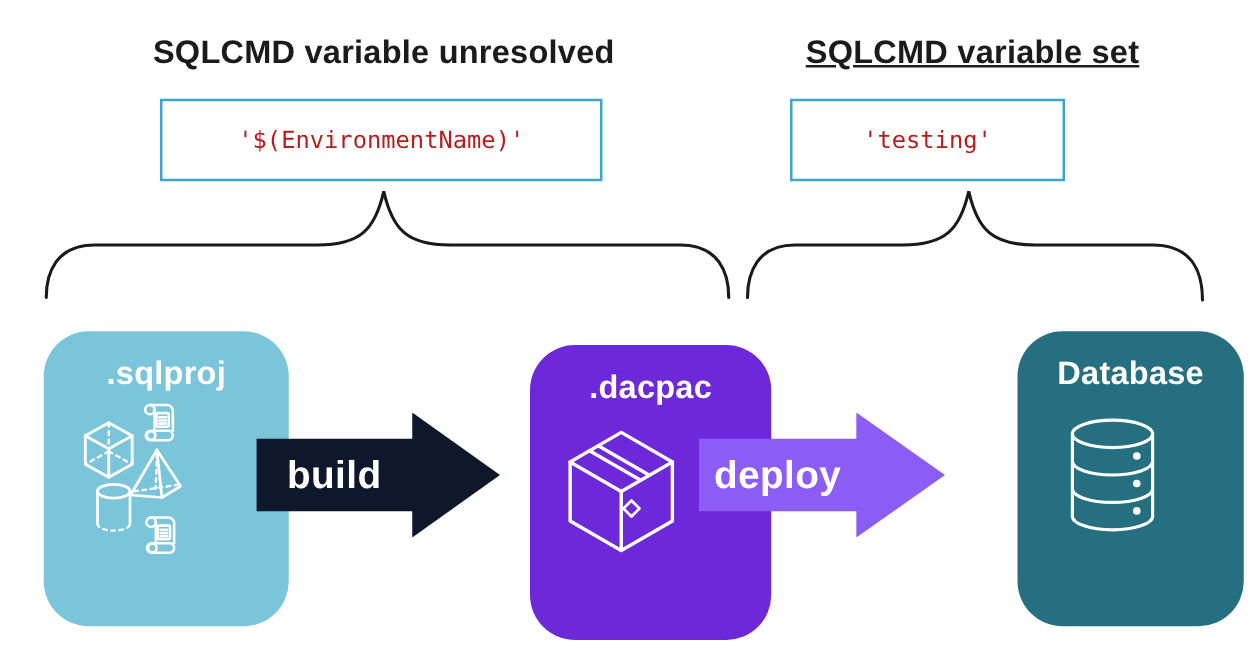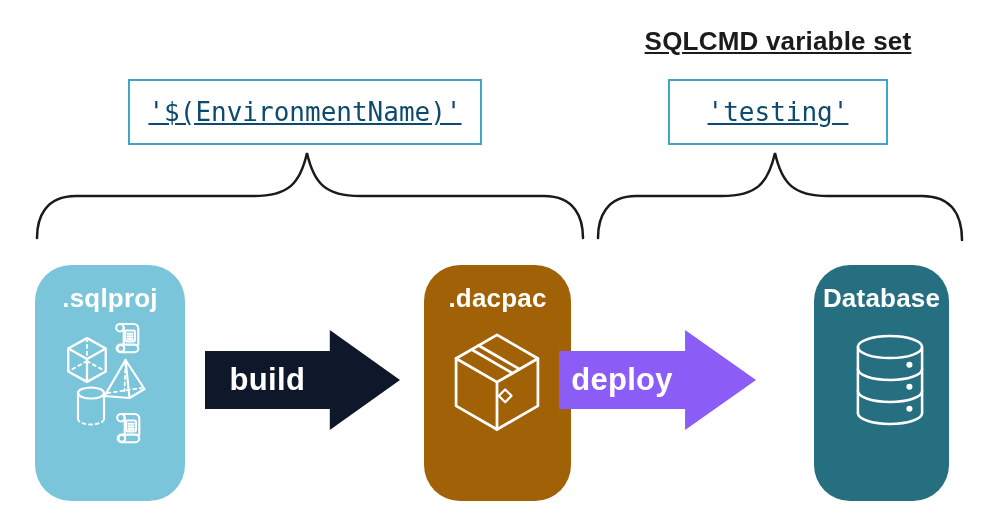--- a/index.html
+++ b/index.html
@@ -12,60 +12,61 @@
     font-size:26px;font-weight:bold;color:#1b1b1b;white-space:nowrap;
     letter-spacing:0.2px;
   }
   .code-box{
     position:absolute;top:79px;height:66px;background:#ffffff;
     border:2.5px solid #3ea6c8;box-sizing:border-box;
     display:flex;align-items:center;justify-content:center;
   }
   .code-text{
     font-family:"DejaVu Sans Mono","Liberation Mono",monospace;
-    font-size:26px;color:#0c4a6e;white-space:pre;text-decoration:underline;
+    font-size:19px;color:#b91c1c;white-space:pre;
   }
   .braces-svg{position:absolute;left:0;top:0;width:1000px;height:522px;pointer-events:none;}
   .card{
-    position:absolute;top:265px;height:236px;border-radius:36px;
+    position:absolute;top:265px;height:236px;border-radius:36px;padding-left:46px;
   }
   .card-label{
     position:absolute;top:18px;left:0;right:0;text-align:center;
     color:#ffffff;font-size:26px;font-weight:bold;letter-spacing:0.2px;
   }
   .arrow{
     position:absolute;top:330px;height:100px;
     clip-path:polygon(0% 21%,64% 21%,64% 0%,100% 50%,64% 100%,64% 79%,0% 79%);
   }
   .arrow-label{
     position:absolute;left:32%;top:50%;transform:translate(-50%,-50%);
     color:#ffffff;font-size:31px;font-weight:bold;letter-spacing:0.3px;
   }
   .icon{position:absolute;}
   .icon svg{display:block;width:100%;height:100%;}
   
   #card-sqlproj{left:35px;width:150px;background:#7bc5da;}
-  #card-dacpac{left:424px;width:147px;background:#a16207;}
+  #card-dacpac{left:424px;width:147px;background:#6d28d9;margin-top:11px;}
   #card-database{left:814px;width:135px;background:#256f81;}
   #arrow-build{left:205px;width:195px;background:#0f172a;}
   #arrow-deploy{left:559px;width:197px;background:#8b5cf6;}
 </style>
 </head>
 <body>
 
 <div id="canvas">
 
+  <div class="title" style="left:307px;">SQLCMD variable unresolved</div>
 
   <div class="title" style="left:778px;text-decoration:underline;">SQLCMD variable set</div>
 
   <div class="code-box" style="left:128px;width:354px;">
     <span class="code-text">'$(EnvironmentName)'</span>
   </div>
 
-  <div class="code-box" style="left:668px;width:220px;">
+  <div class="code-box" style="left:632px;width:220px;">
     <span class="code-text">'testing'</span>
   </div>
 
   <svg class="braces-svg" viewBox="0 0 1000 522">
     <g fill="none" stroke="#1a1a1a" stroke-width="2.5" stroke-linecap="round">
       <path d="M37 238
         C37 218, 45 196, 76 196
         L 254 196
         C 288 196, 300 184, 307 153
         C 314 184, 326 196, 360 196

